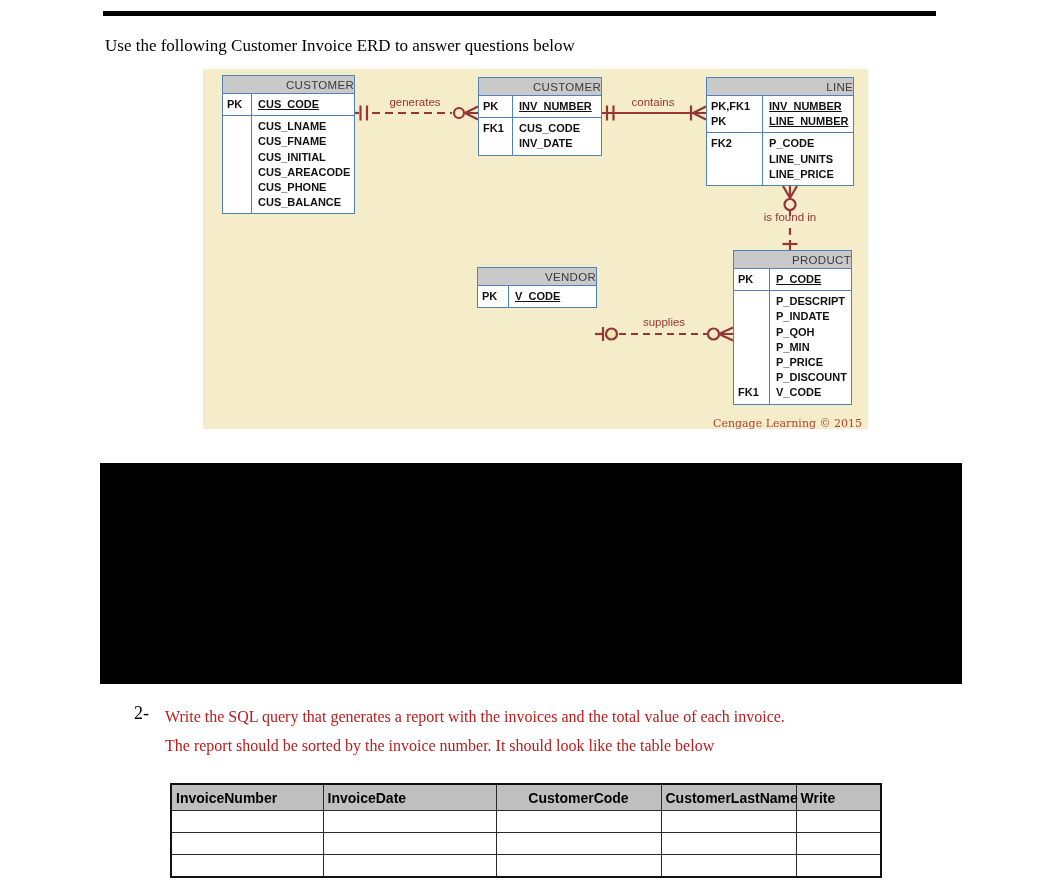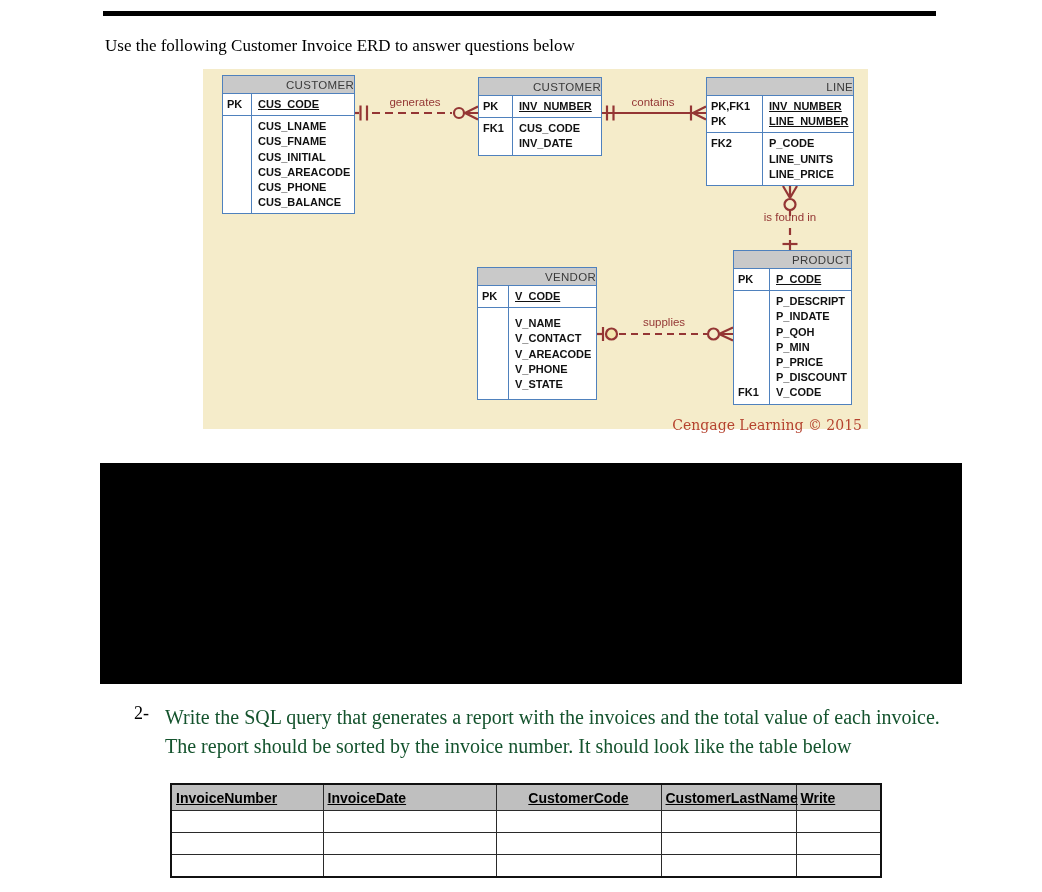--- a/index.html
+++ b/index.html
@@ -34,34 +34,34 @@
   .padv{padding-top:8px;padding-bottom:7px;}
 
   .rel-overlay{position:absolute;left:0;top:0;}
   .rel-label{position:absolute;color:#943634;font:700 11.5px "Liberation Sans",sans-serif;
              transform:translateX(-50%);white-space:nowrap;font-weight:400;text-align:center;}
   #lbl-generates{left:212px;top:27px;}
   #lbl-contains{left:450px;top:27px;}
   #lbl-supplies{left:461px;top:247px;}
   #lbl-isfoundin{left:587px;top:142px;}
   .credit{position:absolute;right:6px;top:348px;color:#b5432f;
-          font-family:"DejaVu Serif",serif;font-size:14px;}
+          font-family:"DejaVu Serif",serif;font-size:11px;}
 
   
   .redacted{position:absolute;left:100px;top:463px;width:862px;height:221px;background:#000;}
 
   
   .q-num{position:absolute;left:134px;top:703px;font-size:18px;color:#000;}
-  .q-text{position:absolute;left:165px;top:703px;width:790px;font-size:20px;
-          line-height:28.5px;color:#14532d;}
+  .q-text{position:absolute;left:165px;top:703px;width:790px;font-size:16px;
+          line-height:28.5px;color:#b91c1c;}
 
   
   .rtable{position:absolute;left:170px;top:783px;border-collapse:collapse;table-layout:fixed;
           width:710px;font-family:"Liberation Sans",sans-serif;}
-  .rtable th,.rtable td{border:1.5px solid #2a2a2a;padding:0 4px;text-decoration:underline;}
+  .rtable th,.rtable td{border:1.5px solid #2a2a2a;padding:0 4px;}
   .rtable{border:2.5px solid #111;}
   .rtable th{background:#bfbfbf;font-size:14px;font-weight:700;text-align:left;height:25px;color:#000;}
   .rtable th.center{text-align:center;}
   .rtable td{height:21px;background:#fff;}
 </style>
 </head>
 <body>
 
 <div class="page">
 
@@ -181,30 +181,20 @@
 
     <div class="entity" id="e-vendor">
       <div class="ehead">VENDOR</div>
       <div class="esec">
         <div class="kcol">
             <div>PK</div>
           </div>
         <div class="acol">
             <div class="u">V_CODE</div>
           </div>
-      </div>
-      <div class="esec">
-        <div class="kcol"></div>
-        <div class="acol padv">
-          <div>V_NAME</div>
-          <div>V_CONTACT</div>
-          <div>V_AREACODE</div>
-          <div>V_PHONE</div>
-          <div>V_STATE</div>
-        </div>
       </div>
     </div>
 
     <div class="entity" id="e-product">
       <div class="ehead">PRODUCT</div>
       <div class="esec">
         <div class="kcol">
             <div>PK</div>
           </div>
         <div class="acol">

